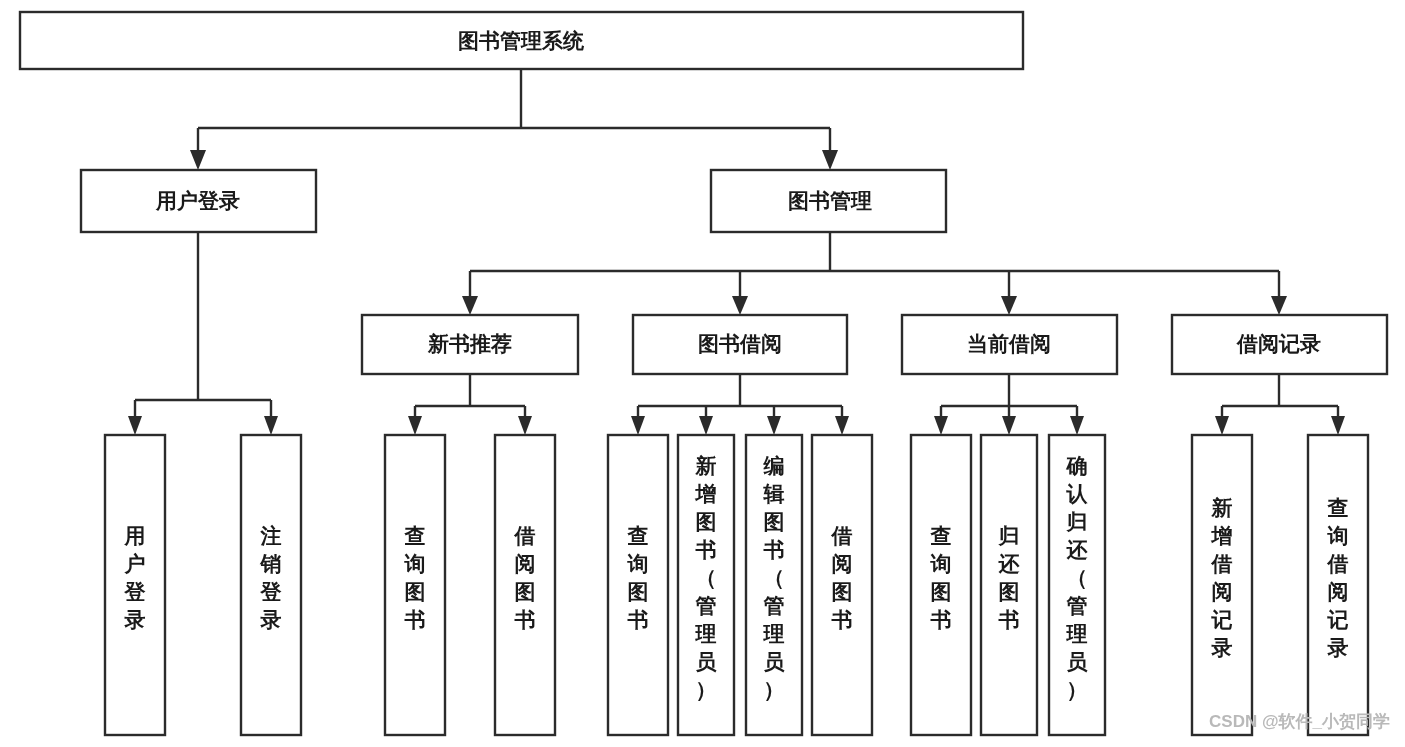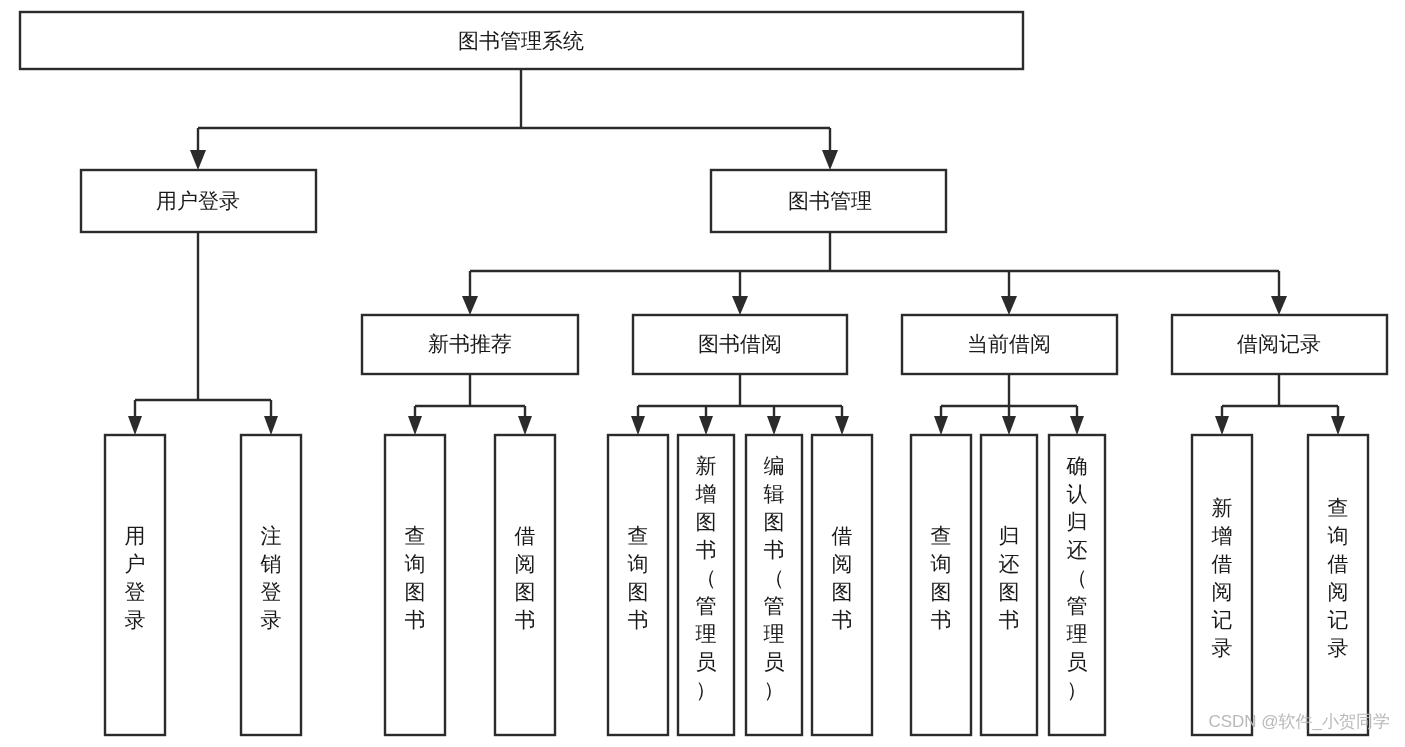--- a/index.html
+++ b/index.html
@@ -13,20 +13,21 @@
     font-family: "Liberation Sans", "DejaVu Sans", sans-serif;
     overflow: hidden;
     position: relative;
   }
   #diagram-root {
     position: absolute;
     left: 0;
     top: 0;
     width: 1405px;
     height: 747px;
+    font-weight: bold;
   }
   svg.diagram {
     display: block;
     width: 1405px;
     height: 747px;
     background: #ffffff;
   }
   .node-box {
     fill: #ffffff;
     stroke: #2b2b2b;

